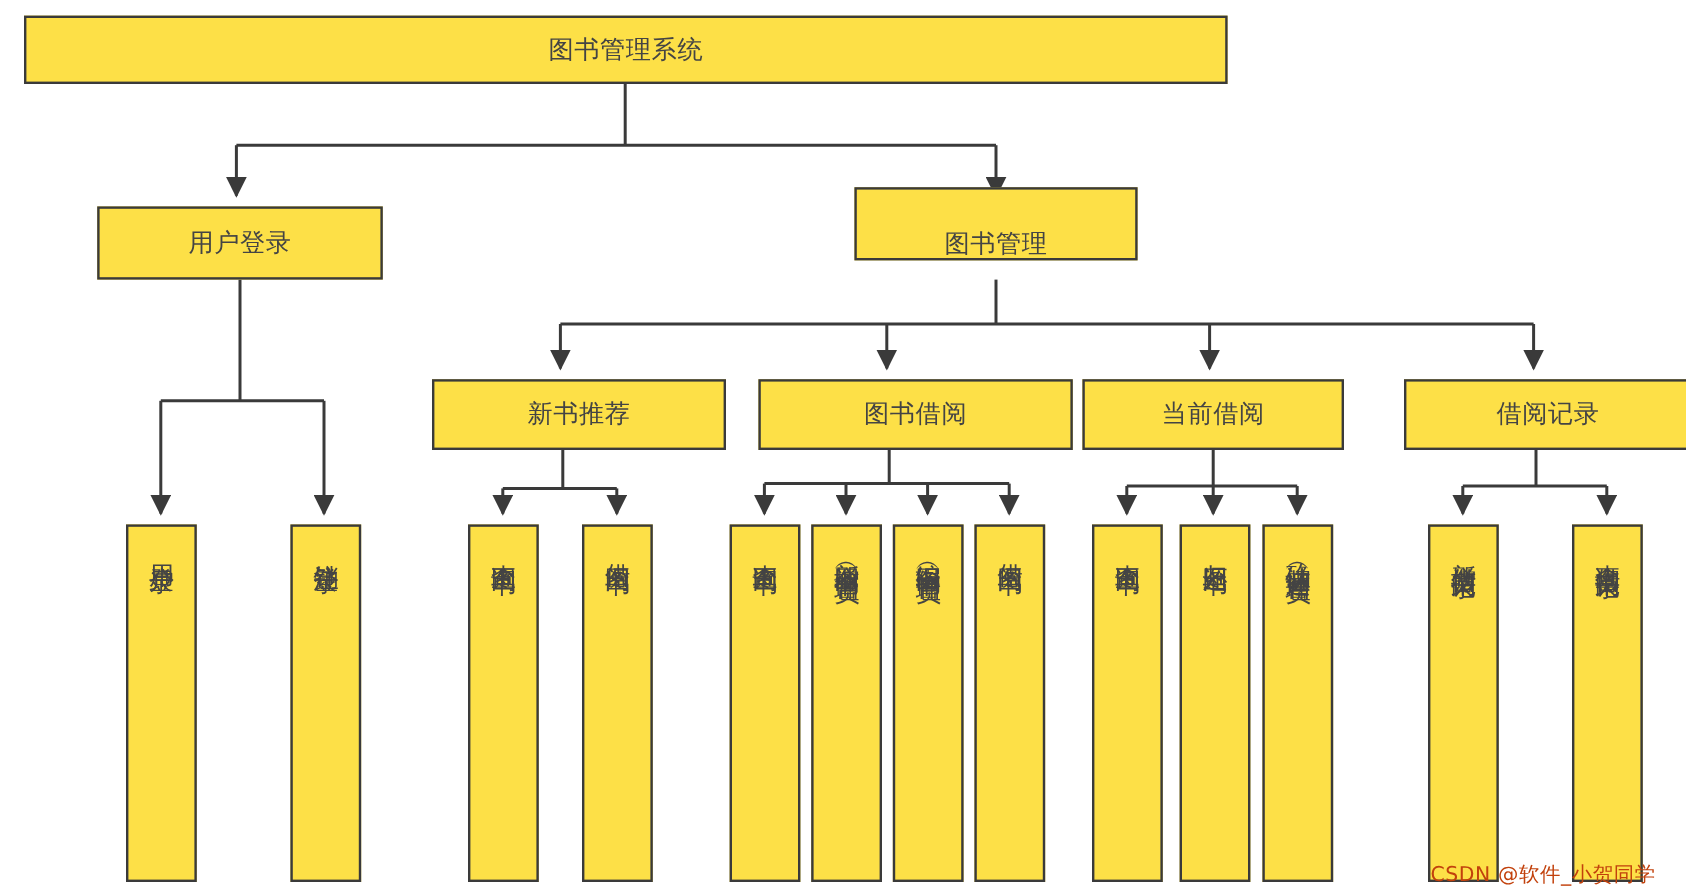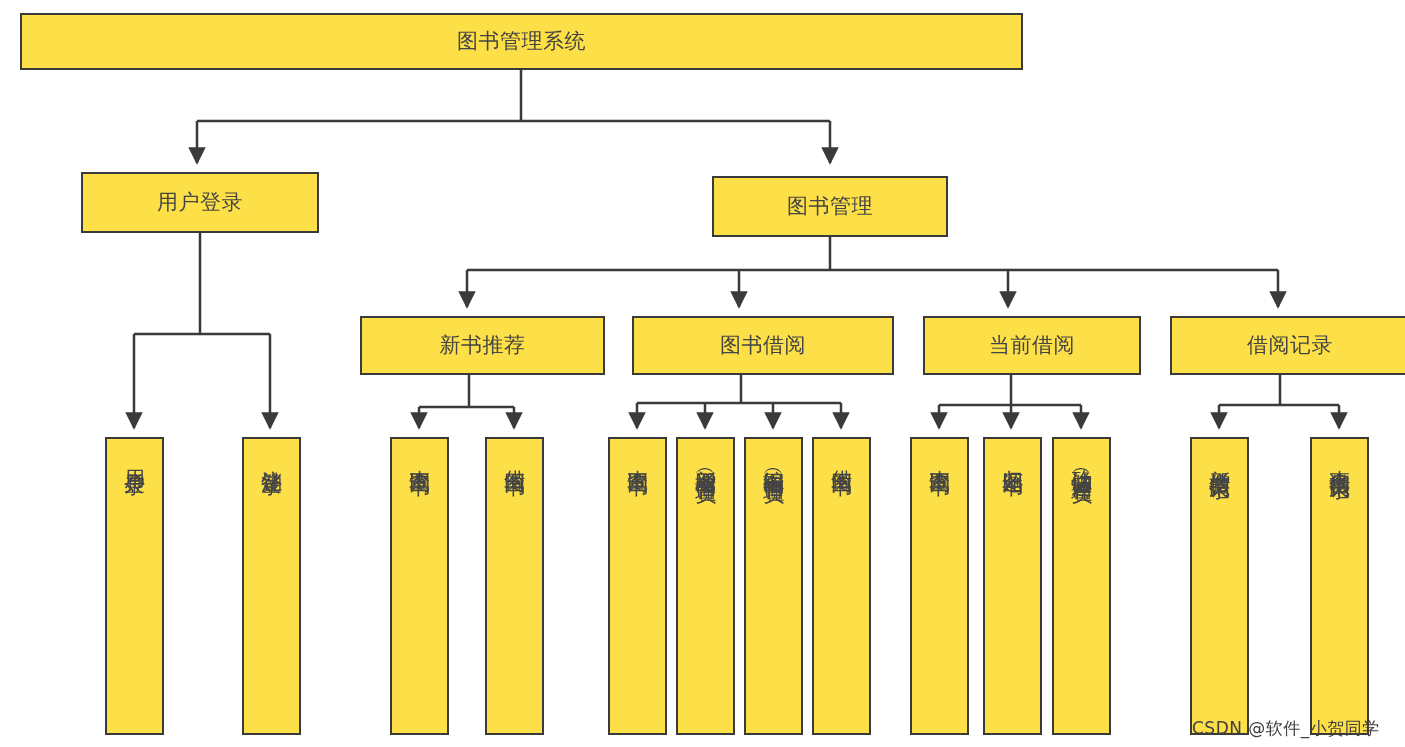--- a/index.html
+++ b/index.html
@@ -51,21 +51,21 @@
     writing-mode: vertical-rl;
     text-orientation: upright;
     font-size: 21px;
     line-height: 1.35;
     letter-spacing: 2px;
     white-space: nowrap;
   }
   .watermark {
     position: absolute;
     font-size: 17px;
-    color: #404040;
+    color: #c2410c;
     white-space: nowrap;
     letter-spacing: 0.5px;
   }
 </style>
 </head>
 <body>
 
 <div id="canvas">
 
   <svg class="wires" viewBox="0 0 1405 747" xmlns="http://www.w3.org/2000/svg">
@@ -118,31 +118,31 @@
     </g>
   </svg>
 
   <div class="node" style="left: 20px; top: 13px; width: 1003px; height: 57px;">
     <span class="node-label">图书管理系统</span>
   </div>
 
   <div class="node" style="left: 81px; top: 172px; width: 238px; height: 61px;">
     <span class="node-label">用户登录</span>
   </div>
-  <div class="node" style="left: 712px; top: 176px; width: 236px; height: 61px;">
+  <div class="node" style="left: 712px; top: 156px; width: 236px; height: 61px; align-items: flex-end;">
     <span class="node-label">图书管理</span>
   </div>
 
   <div class="node" style="left: 360px; top: 316px; width: 245px; height: 59px;">
     <span class="node-label">新书推荐</span>
   </div>
   <div class="node" style="left: 632px; top: 316px; width: 262px; height: 59px;">
     <span class="node-label">图书借阅</span>
   </div>
-  <div class="node" style="left: 902px; top: 316px; width: 218px; height: 59px; margin-left: 21px;">
+  <div class="node" style="left: 902px; top: 316px; width: 218px; height: 59px;">
     <span class="node-label">当前借阅</span>
   </div>
   <div class="node" style="left: 1170px; top: 316px; width: 240px; height: 59px;">
     <span class="node-label">借阅记录</span>
   </div>
 
   <div class="node leaf" style="left: 105px; top: 437px; width: 59px; height: 298px;">
     <span class="node-label">用户登录</span>
   </div>
   <div class="node leaf" style="left: 242px; top: 437px; width: 59px; height: 298px;">

